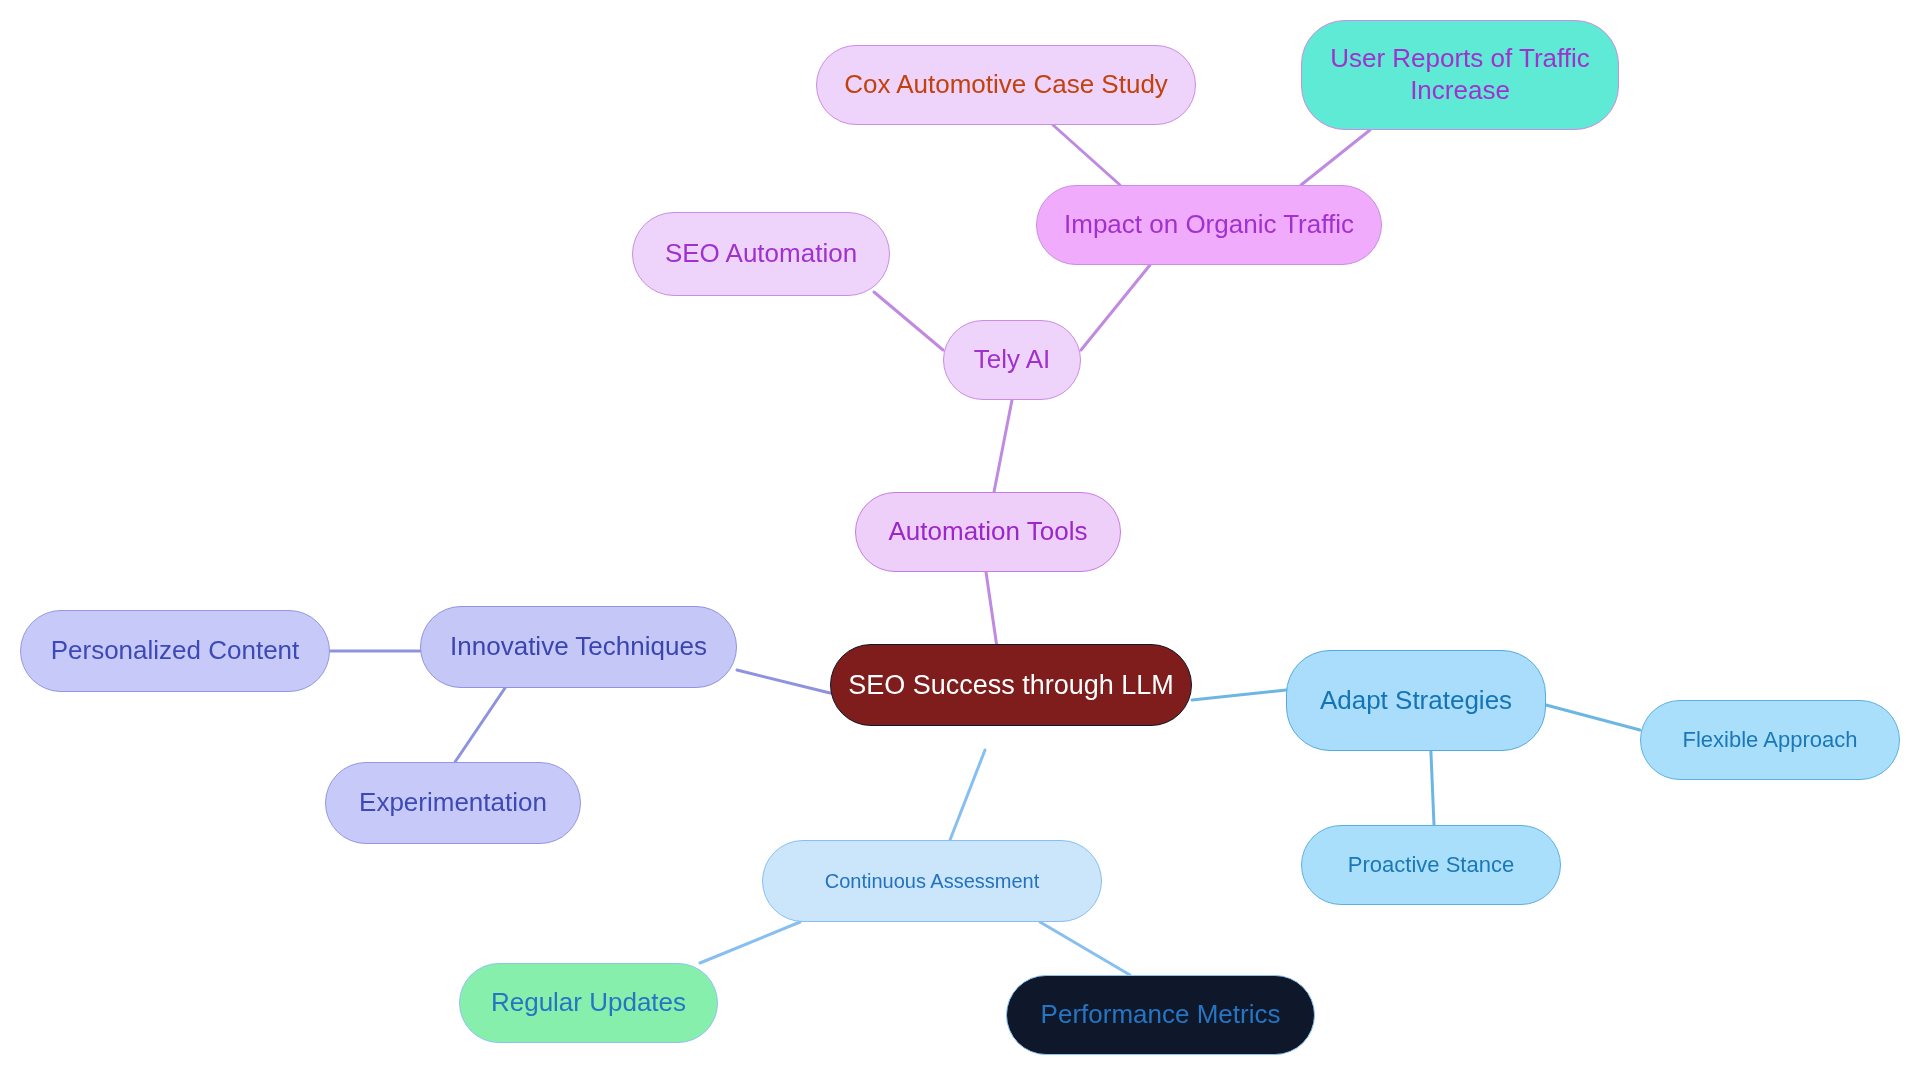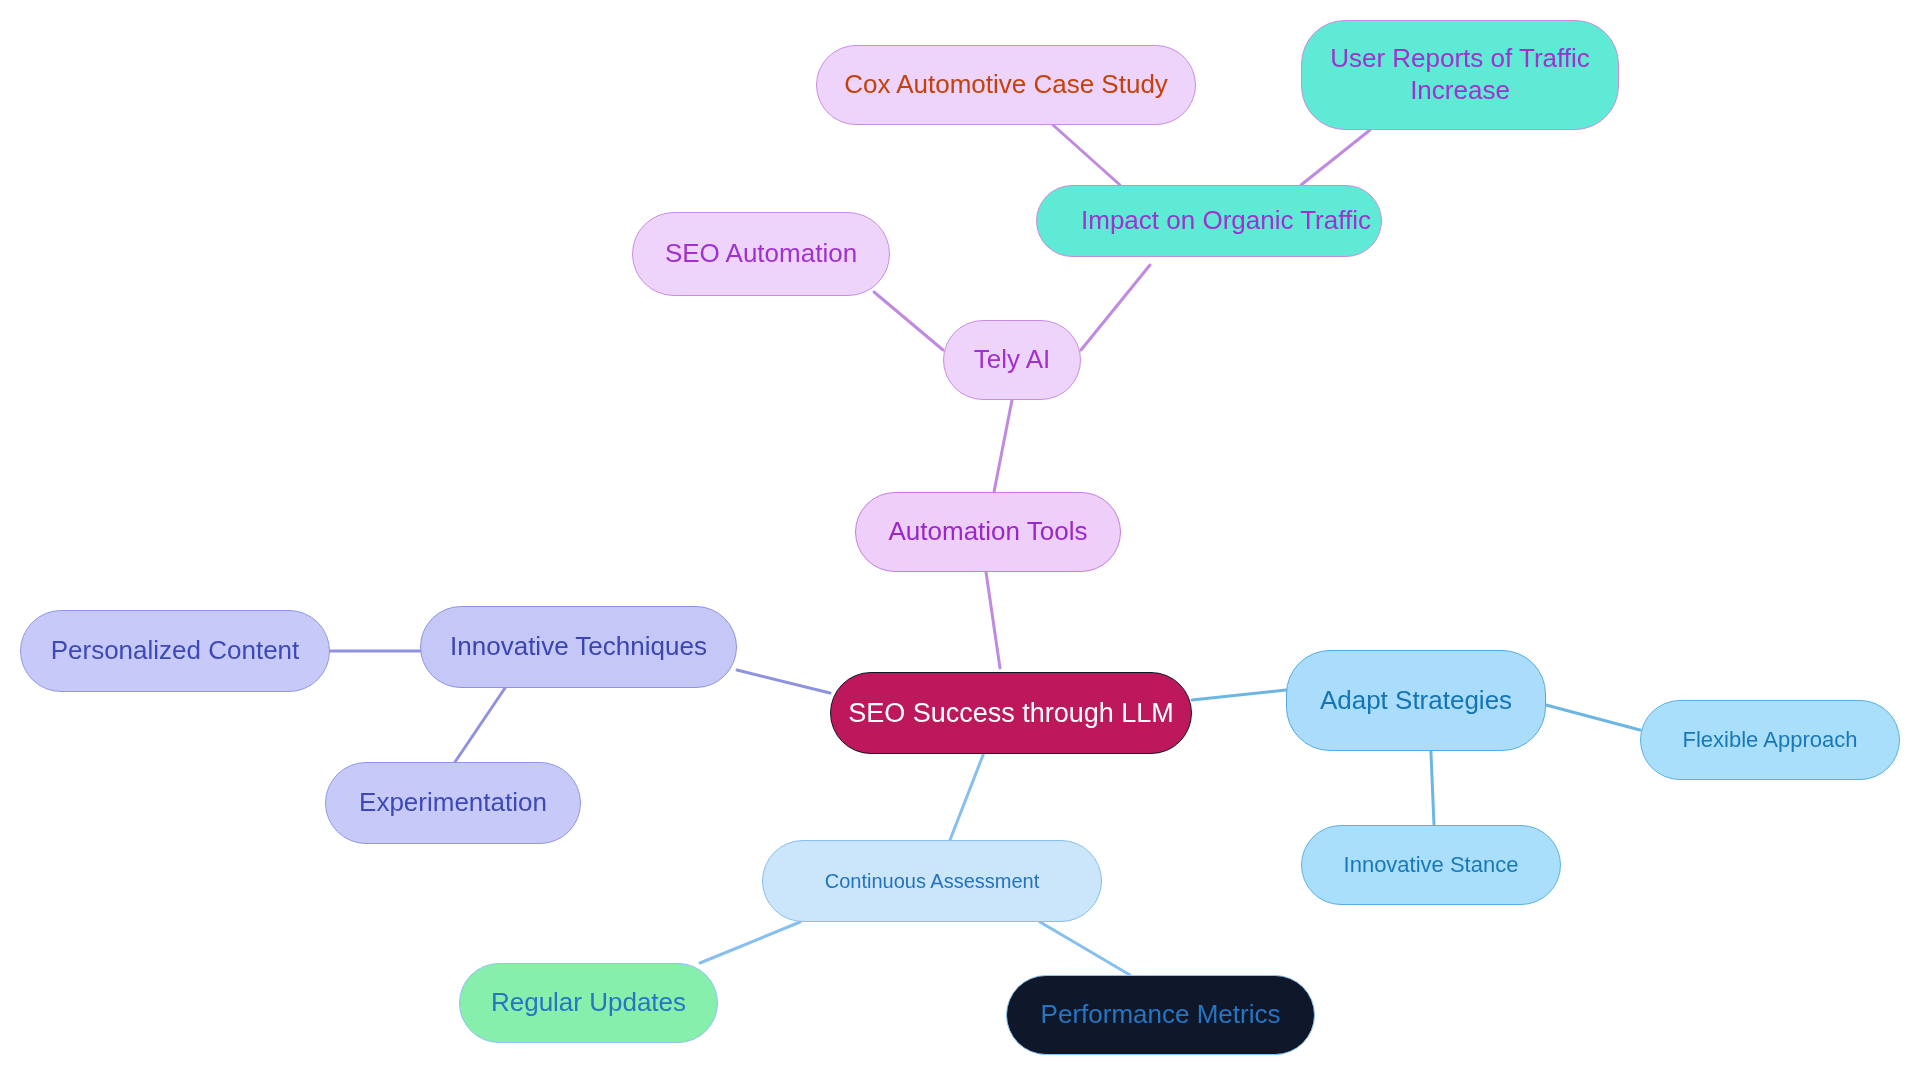--- a/index.html
+++ b/index.html
@@ -114,32 +114,32 @@
       <line x1="505" y1="688" x2="455" y2="762" stroke="#8f93df" stroke-width="3" stroke-linecap="round"></line>
       <line x1="1192" y1="700" x2="1286" y2="690" stroke="#6cb6e4" stroke-width="3" stroke-linecap="round"></line>
       <line x1="1546" y1="705" x2="1640" y2="730" stroke="#6cb6e4" stroke-width="3" stroke-linecap="round"></line>
       <line x1="1430" y1="730" x2="1434" y2="825" stroke="#6cb6e4" stroke-width="3" stroke-linecap="round"></line>
       <line x1="985" y1="750" x2="950" y2="840" stroke="#86bff0" stroke-width="3" stroke-linecap="round"></line>
       <line x1="800" y1="922" x2="700" y2="963" stroke="#86bff0" stroke-width="3" stroke-linecap="round"></line>
       <line x1="1040" y1="922" x2="1130" y2="975" stroke="#86bff0" stroke-width="3" stroke-linecap="round"></line>
     </svg>
 
   <div id="node-layer">
-      <div class="node node-root" style="left: 830px; top: 672px; width: 362px; height: 82px; background: #be185d; color: rgb(255, 255, 255);"><span>SEO Success through LLM</span></div>
+      <div class="node node-root" style="left: 830px; top: 644px; width: 362px; height: 82px; background: #7f1d1d; color: rgb(255, 255, 255);"><span>SEO Success through LLM</span></div>
       <div class="node node-purple-1" style="left: 855px; top: 492px; width: 266px; height: 80px; background: rgb(237, 207, 250); color: rgb(155, 38, 201);"><span>Automation Tools</span></div>
       <div class="node node-purple-2" style="left: 943px; top: 320px; width: 138px; height: 80px; background: rgb(238, 212, 251); color: rgb(160, 49, 207);"><span>Tely AI</span></div>
       <div class="node node-purple-2" style="left: 632px; top: 212px; width: 258px; height: 84px; background: rgb(238, 212, 251); color: rgb(160, 49, 207);"><span>SEO Automation</span></div>
-      <div class="node node-purple-2" style="left: 1036px; top: 185px; width: 346px; height: 72px; background: #5eead4; color: rgb(160, 49, 207); justify-content: flex-end;"><span>Impact on Organic Traffic</span></div>
+      <div class="node node-purple-2" style="left: 1036px; top: 185px; width: 346px; height: 80px; background: #f0abfc; color: rgb(160, 49, 207);"><span>Impact on Organic Traffic</span></div>
       <div class="node node-purple-2" style="left: 816px; top: 45px; width: 380px; height: 80px; background: rgb(238, 212, 251); color: #c2410c;"><span>Cox Automotive Case Study</span></div>
       <div class="node node-purple-2" style="left: 1301px; top: 20px; width: 318px; height: 110px; background: #5eead4; color: rgb(160, 49, 207);"><span>User Reports of Traffic
 Increase</span></div>
       <div class="node node-indigo-1" style="left: 420px; top: 606px; width: 317px; height: 82px; background: rgb(197, 200, 247); color: rgb(58, 69, 176);"><span>Innovative Techniques</span></div>
       <div class="node node-indigo-2" style="left: 20px; top: 610px; width: 310px; height: 82px; background: rgb(199, 202, 248); color: rgb(61, 73, 182);"><span>Personalized Content</span></div>
       <div class="node node-indigo-2" style="left: 325px; top: 762px; width: 256px; height: 82px; background: rgb(199, 202, 248); color: rgb(61, 73, 182);"><span>Experimentation</span></div>
       <div class="node node-sky-1" style="left: 1286px; top: 650px; width: 260px; height: 101px; background: rgb(169, 221, 251); color: rgb(20, 116, 181);"><span>Adapt Strategies</span></div>
       <div class="node node-sky-2" style="left: 1640px; top: 700px; width: 260px; height: 80px; background: rgb(170, 223, 252); color: rgb(26, 120, 184);"><span>Flexible Approach</span></div>
-      <div class="node node-sky-2" style="left: 1301px; top: 825px; width: 260px; height: 80px; background: rgb(170, 223, 252); color: rgb(26, 120, 184);"><span>Innovative Stance</span></div>
+      <div class="node node-sky-2" style="left: 1301px; top: 825px; width: 260px; height: 80px; background: rgb(170, 223, 252); color: rgb(26, 120, 184);"><span>Proactive Stance</span></div>
       <div class="node node-sky-3" style="left: 762px; top: 840px; width: 340px; height: 82px; background: rgb(203, 230, 251); color: rgb(34, 114, 192);"><span>Continuous Assessment</span></div>
       <div class="node node-sky-4" style="left: 459px; top: 963px; width: 259px; height: 80px; background: #86efac; color: rgb(38, 117, 195);"><span>Regular Updates</span></div>
       <div class="node node-sky-4" style="left: 1006px; top: 975px; width: 309px; height: 80px; background: #0f172a; color: rgb(38, 117, 195);"><span>Performance Metrics</span></div>
     </div>
 
 </div>
 
 </body></html>

